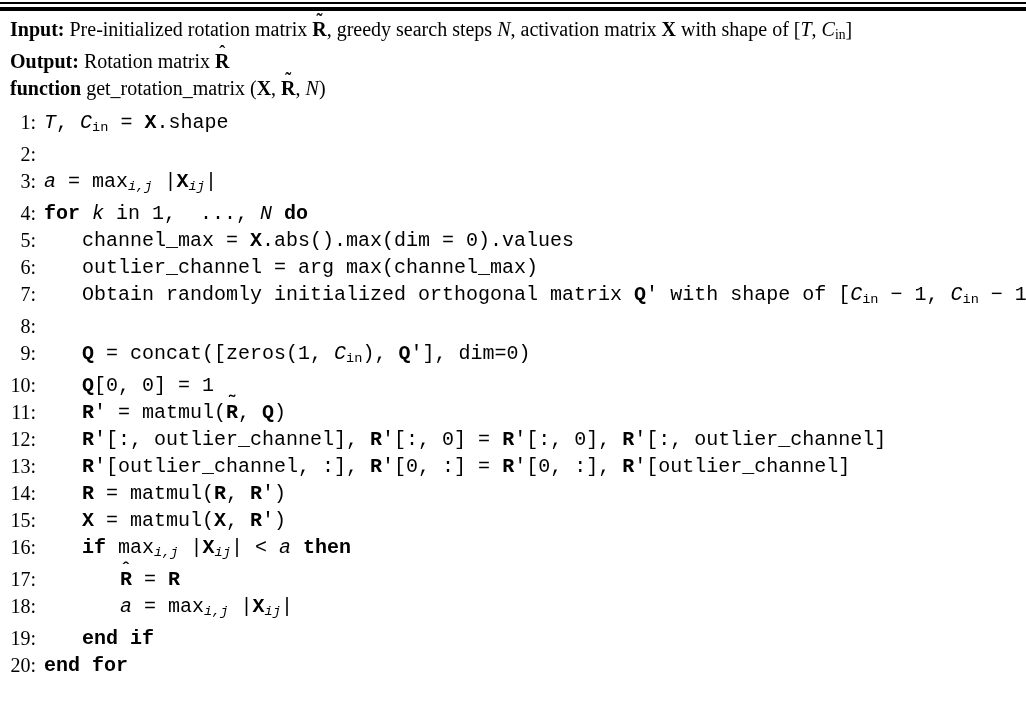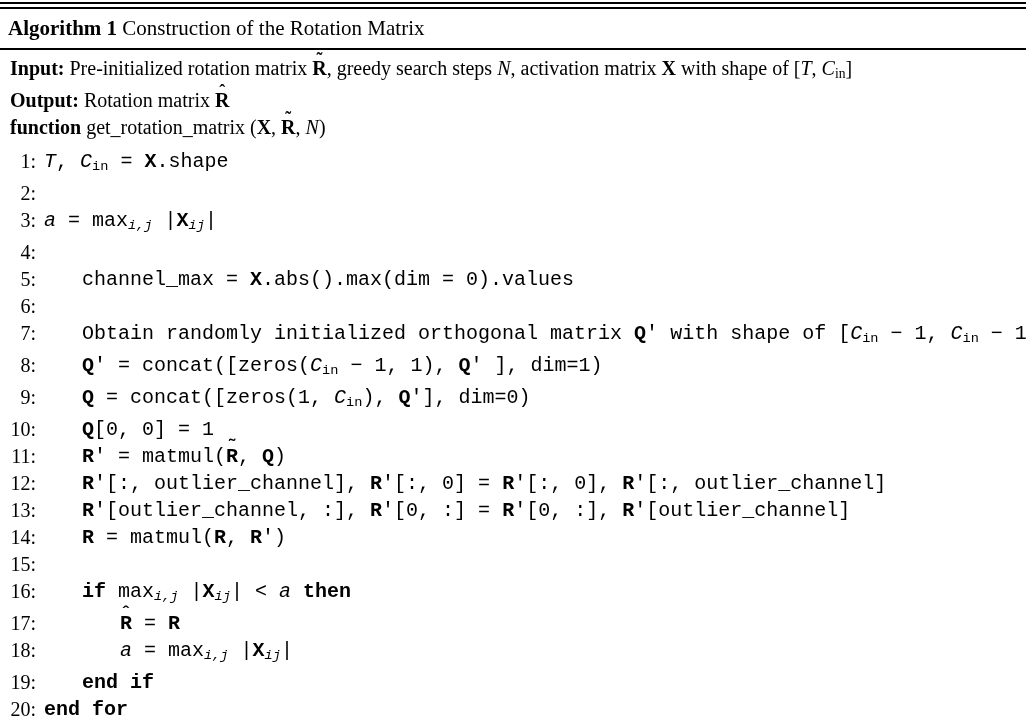--- a/index.html
+++ b/index.html
@@ -51,46 +51,45 @@
   }
 </style>
 </head>
 <body>
 
 <div class="page">
   <div class="rule top1"></div>
   <div class="rule gap"></div>
   <div class="rule top2"></div>
 
-  <div class="algo-header"><span class="label">Algorithm 1</span><span> Construction of the Rotation Matrix</span></div>
 
   <div class="rule mid"></div>
 
   <div class="preamble">
       <div class="pline"><span class="bold">Input: </span><span class="">Pre-initialized rotation matrix </span><span class="acc bold"><span class="mark">˜</span><span>R</span></span><span class="">, greedy search steps </span><span class="ital">N</span><span class="">, activation matrix </span><span class="bold">X</span><span class=""> with shape of [</span><span class="ital">T</span><span class="">, </span><span class="ital">C</span><span class="sub">in</span><span class="">]</span></div>
       <div class="pline"><span class="bold">Output: </span><span class="">Rotation matrix </span><span class="acc bold"><span class="mark">ˆ</span><span>R</span></span></div>
       <div class="pline"><span class="bold">function </span><span class="">get_rotation_matrix (</span><span class="bold">X</span><span class="">, </span><span class="acc bold"><span class="mark">˜</span><span>R</span></span><span class="">, </span><span class="ital">N</span><span class="">)</span></div>
     </div>
 
   <div class="body-lines">
       <div class="aline"><span class="num">1:</span><span class="content"><span class="ital">T</span><span class="">, </span><span class="ital">C</span><span class="sub">in</span><span class=""> = </span><span class="bold">X</span><span class="">.shape</span></span></div>
       <div class="aline"><span class="num">2:</span></div>
       <div class="aline"><span class="num">3:</span><span class="content"><span class="ital">a</span><span class=""> = max</span><span class="sub ital">i,j</span><span class=""> |</span><span class="bold">X</span><span class="sub ital">ij</span><span class="">|</span></span></div>
-      <div class="aline"><span class="num">4:</span></div>
+      <div class="aline"><span class="num">4:</span><span class="content"><span class="bold">for </span><span class="ital">k</span><span class=""> in 1,  ..., </span><span class="ital">N</span><span class="bold"> do</span></span></div>
       <div class="aline"><span class="num">5:</span><span class="content indent1"><span class="">channel_max = </span><span class="bold">X</span><span class="">.abs().max(dim = 0).values</span></span></div>
-      <div class="aline"><span class="num">6:</span></div>
+      <div class="aline"><span class="num">6:</span><span class="content indent1"><span class="">outlier_channel = arg max(channel_max)</span></span></div>
       <div class="aline"><span class="num">7:</span><span class="content indent1"><span class="">Obtain randomly initialized orthogonal matrix </span><span class="bold">Q</span><span class="">′</span><span class=""> with shape of [</span><span class="ital">C</span><span class="sub">in</span><span class=""> − 1, </span><span class="ital">C</span><span class="sub">in</span><span class=""> − 1]</span></span></div>
-      <div class="aline"><span class="num">8:</span><span class="content indent1"><span class="bold">Q</span><span class="">′</span><span class=""> = concat([zeros(</span><span class="ital">C</span><span class="sub">in</span><span class=""> − 1, 1), </span><span class="bold">Q</span><span class="">′</span><span class=""> ], dim=1)</span></span></div>
+      <div class="aline"><span class="num">8:</span></div>
       <div class="aline"><span class="num">9:</span><span class="content indent1"><span class="bold">Q</span><span class=""> = concat([zeros(1, </span><span class="ital">C</span><span class="sub">in</span><span class="">), </span><span class="bold">Q</span><span class="">′</span><span class="">], dim=0)</span></span></div>
       <div class="aline"><span class="num">10:</span><span class="content indent1"><span class="bold">Q</span><span class="">[0, 0] = 1</span></span></div>
       <div class="aline"><span class="num">11:</span><span class="content indent1"><span class="bold">R</span><span class="">′</span><span class=""> = matmul(</span><span class="acc bold"><span class="mark">˜</span><span>R</span></span><span class="">, </span><span class="bold">Q</span><span class="">)</span></span></div>
       <div class="aline"><span class="num">12:</span><span class="content indent1"><span class="bold">R</span><span class="">′</span><span class="">[:, outlier_channel], </span><span class="bold">R</span><span class="">′</span><span class="">[:, 0] = </span><span class="bold">R</span><span class="">′</span><span class="">[:, 0], </span><span class="bold">R</span><span class="">′</span><span class="">[:, outlier_channel]</span></span></div>
       <div class="aline"><span class="num">13:</span><span class="content indent1"><span class="bold">R</span><span class="">′</span><span class="">[outlier_channel, :], </span><span class="bold">R</span><span class="">′</span><span class="">[0, :] = </span><span class="bold">R</span><span class="">′</span><span class="">[0, :], </span><span class="bold">R</span><span class="">′</span><span class="">[outlier_channel]</span></span></div>
       <div class="aline"><span class="num">14:</span><span class="content indent1"><span class="bold">R</span><span class=""> = matmul(</span><span class="bold">R</span><span class="">, </span><span class="bold">R</span><span class="">′</span><span class="">)</span></span></div>
-      <div class="aline"><span class="num">15:</span></div>
+      <div class="aline"><span class="num">15:</span><span class="content indent1"><span class="bold">X</span><span class=""> = matmul(</span><span class="bold">X</span><span class="">, </span><span class="bold">R</span><span class="">′</span><span class="">)</span></span></div>
       <div class="aline"><span class="num">16:</span><span class="content indent1"><span class="bold">if </span><span class="">max</span><span class="sub ital">i,j</span><span class=""> |</span><span class="bold">X</span><span class="sub ital">ij</span><span class="">| &lt; </span><span class="ital">a</span><span class="bold"> then</span></span></div>
       <div class="aline"><span class="num">17:</span><span class="content indent2"><span class="acc bold"><span class="mark">ˆ</span><span>R</span></span><span class=""> = </span><span class="bold">R</span></span></div>
       <div class="aline"><span class="num">18:</span><span class="content indent2"><span class="ital">a</span><span class=""> = max</span><span class="sub ital">i,j</span><span class=""> |</span><span class="bold">X</span><span class="sub ital">ij</span><span class="">|</span></span></div>
       <div class="aline"><span class="num">19:</span><span class="content indent1"><span class="bold">end if</span></span></div>
       <div class="aline"><span class="num">20:</span><span class="content"><span class="bold">end for</span></span></div>
     </div>
 
 </div>
 
 </body></html>

